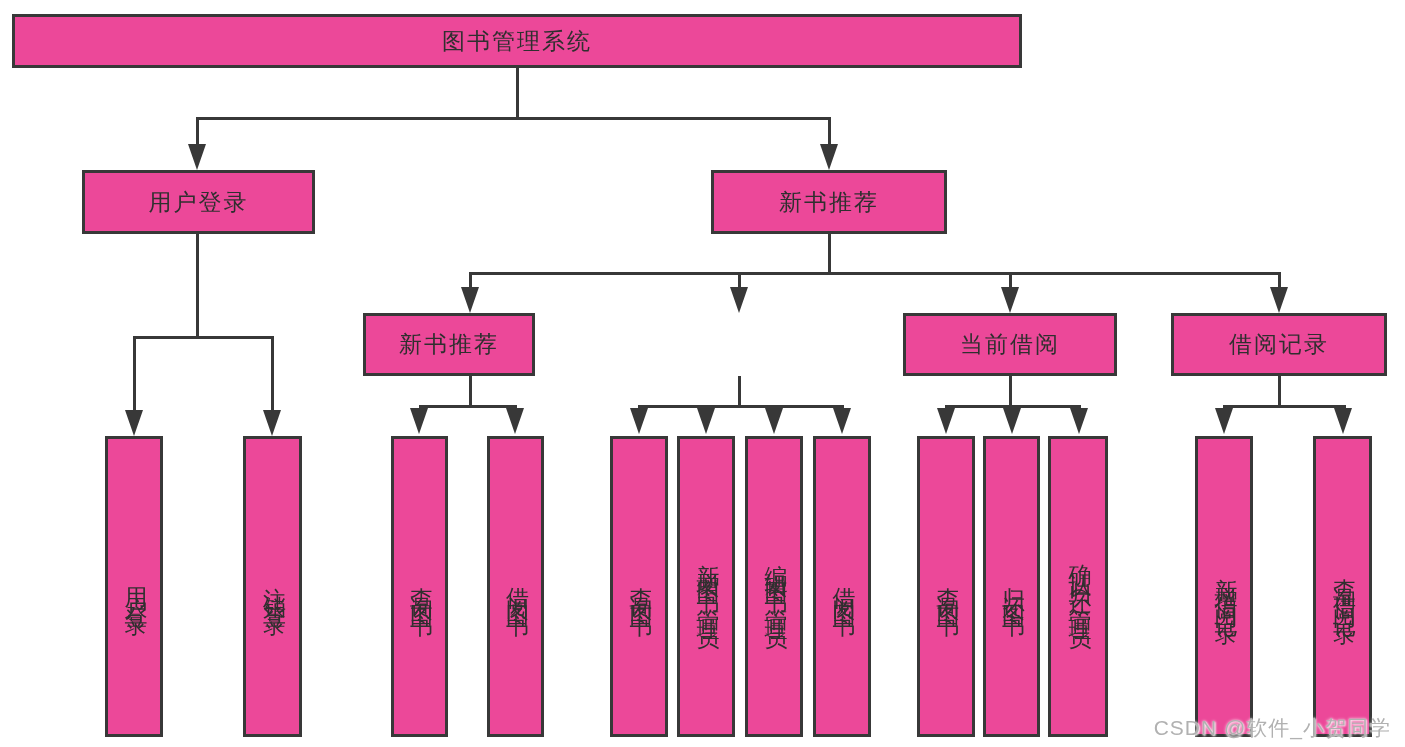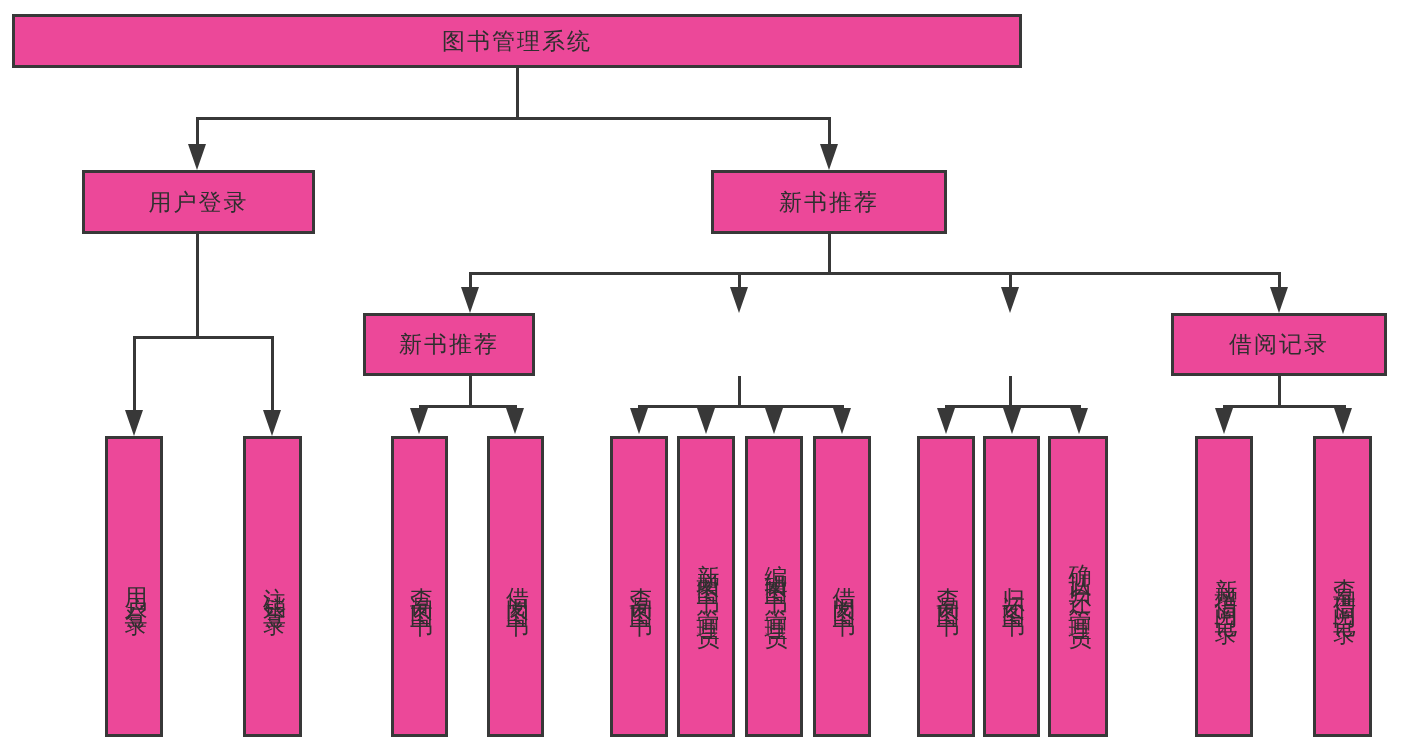--- a/index.html
+++ b/index.html
@@ -53,20 +53,23 @@
   <div class="ar" style="left:461px;top:287px"></div>
   <div class="vl" style="left:738px;top:272px;height:17px"></div>
   <div class="ar" style="left:730px;top:287px"></div>
   <div class="vl" style="left:1009px;top:272px;height:17px"></div>
   <div class="ar" style="left:1001px;top:287px"></div>
   <div class="vl" style="left:1278px;top:272px;height:17px"></div>
   <div class="ar" style="left:1270px;top:287px"></div>
 
   <div class="box" style="left:363px;top:313px;width:172px;height:63px">
     <span>新书推荐</span>
+  </div>
+  <div class="box" style="left:903px;top:313px;width:214px;height:63px">
+    <span>当前借阅</span>
   </div>
   <div class="box" style="left:1171px;top:313px;width:216px;height:63px">
     <span>借阅记录</span>
   </div>
 
   <div class="vl" style="left:469px;top:376px;height:32px"></div>
   <div class="hl" style="left:419px;top:405px;width:98px"></div>
   <div class="ar" style="left:410px;top:408px"></div>
   <div class="ar" style="left:506px;top:408px"></div>
 
@@ -125,14 +128,15 @@
     <span class="vtext">确认归还（管理员）</span>
   </div>
 
   <div class="box leaf" style="left:1195px;top:436px;width:58px;height:301px">
     <span class="vtext">新增借阅记录</span>
   </div>
   <div class="box leaf" style="left:1313px;top:436px;width:59px;height:301px">
     <span class="vtext">查询借阅记录</span>
   </div>
 
+  <div class="wm">CSDN @软件_小贺同学</div>
 
 </div>
 
 </body></html>

